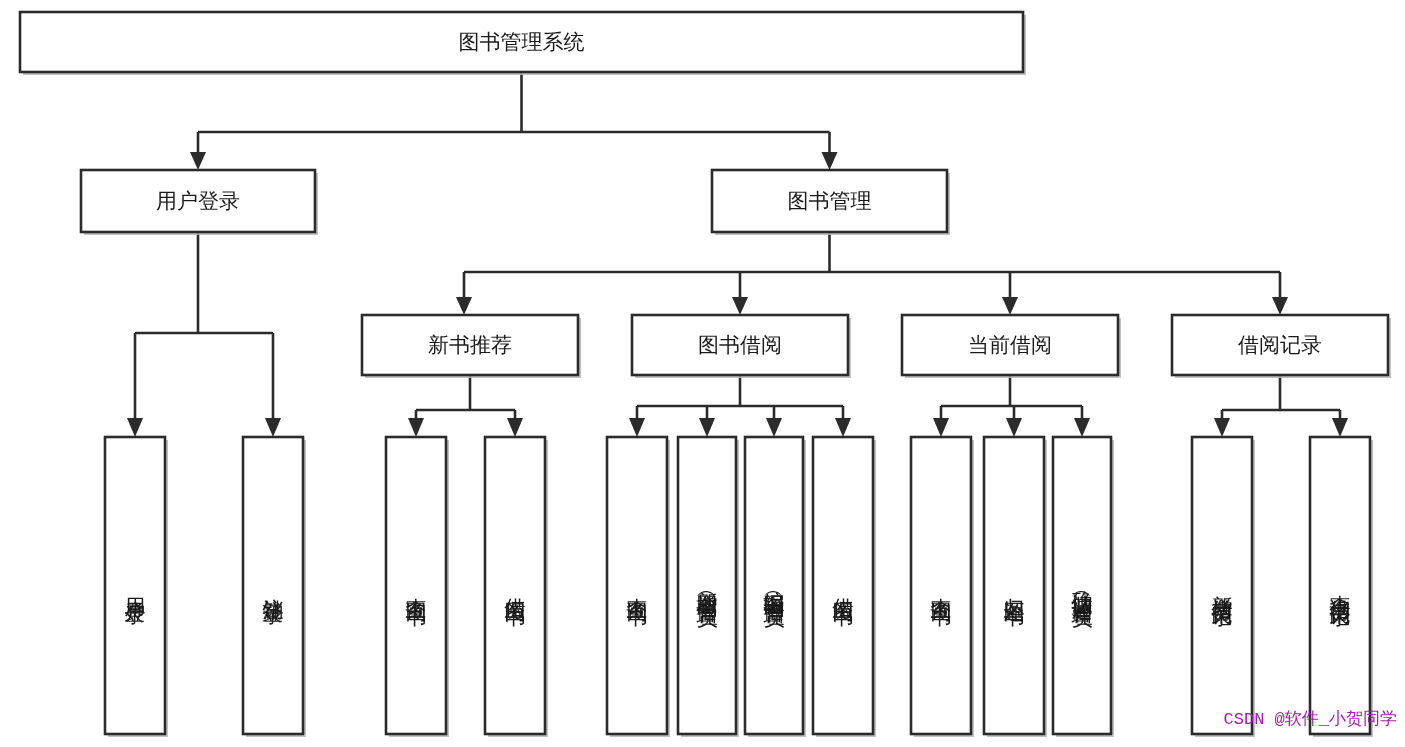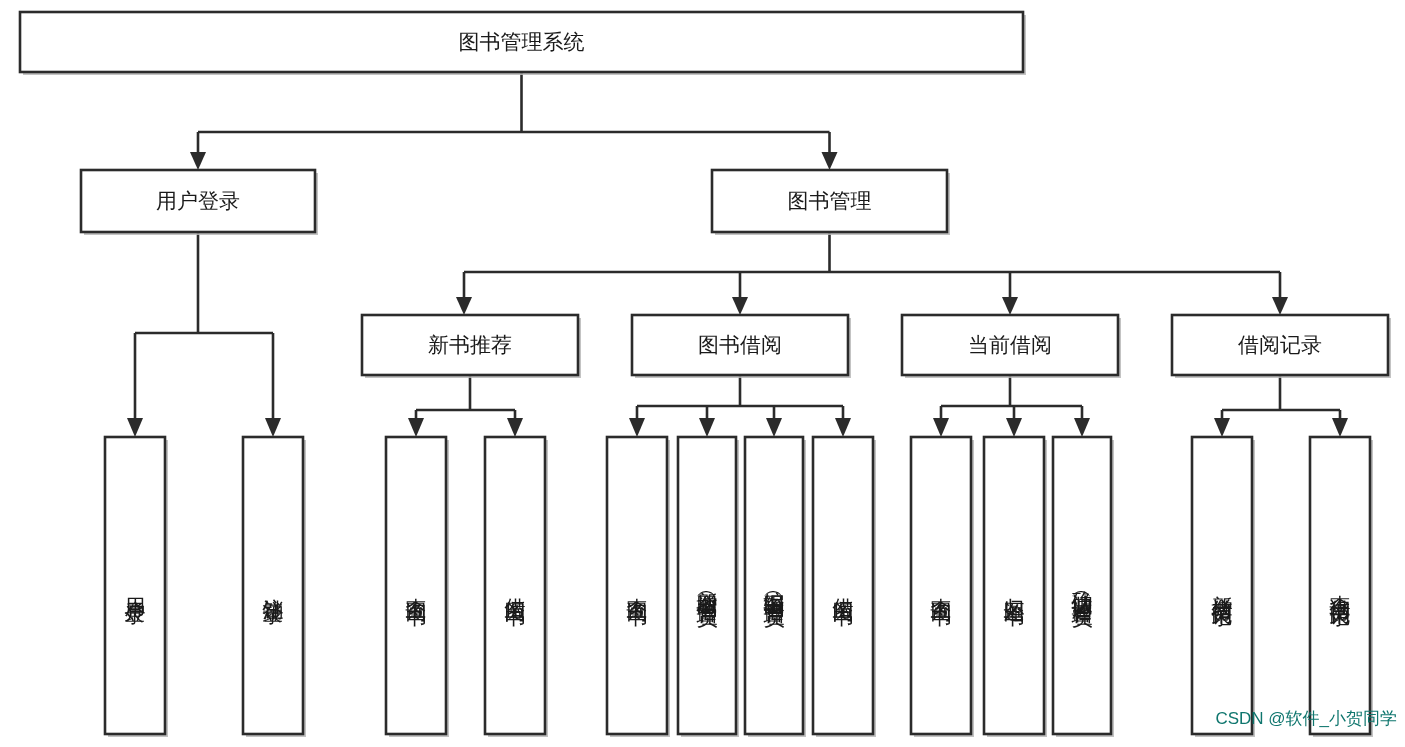--- a/index.html
+++ b/index.html
@@ -67,23 +67,23 @@
     font-size: 21px;
     line-height: 1.04;
     color: #1a1a1a;
     letter-spacing: 2.5px;
     white-space: nowrap;
   }
   #watermark {
     position: absolute;
     right: 8px;
     bottom: 4px;
-    font-family: Liberation Sans, sans-serif;
+    font-family: Liberation Mono, monospace;
     font-size: 17px;
-    color: #0f766e;
+    color: #a21caf;
     white-space: nowrap;
   }
 </style>
 </head>
 <body>
 
 <div id="diagram-root">
 
   <svg class="flow" viewBox="0 0 1405 747" xmlns="http://www.w3.org/2000/svg">
 

